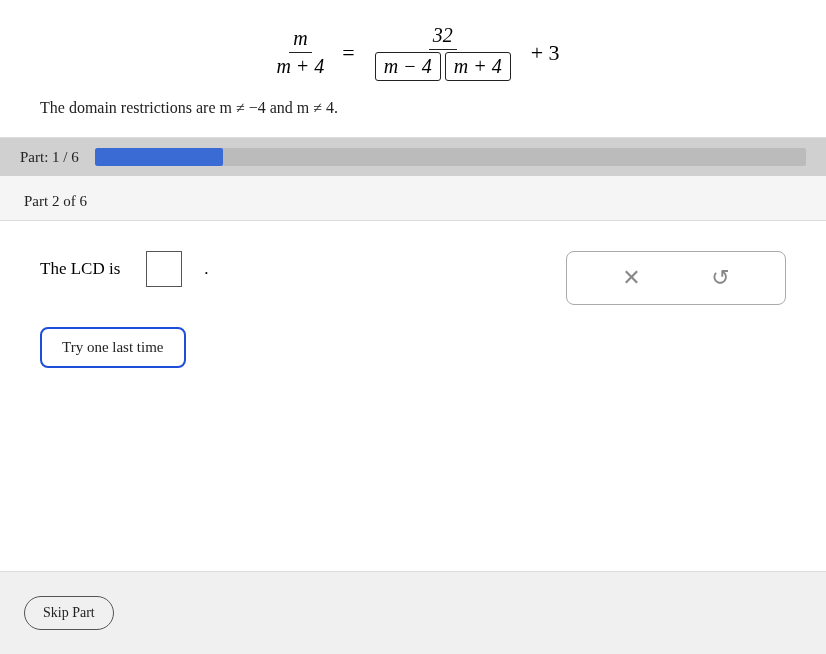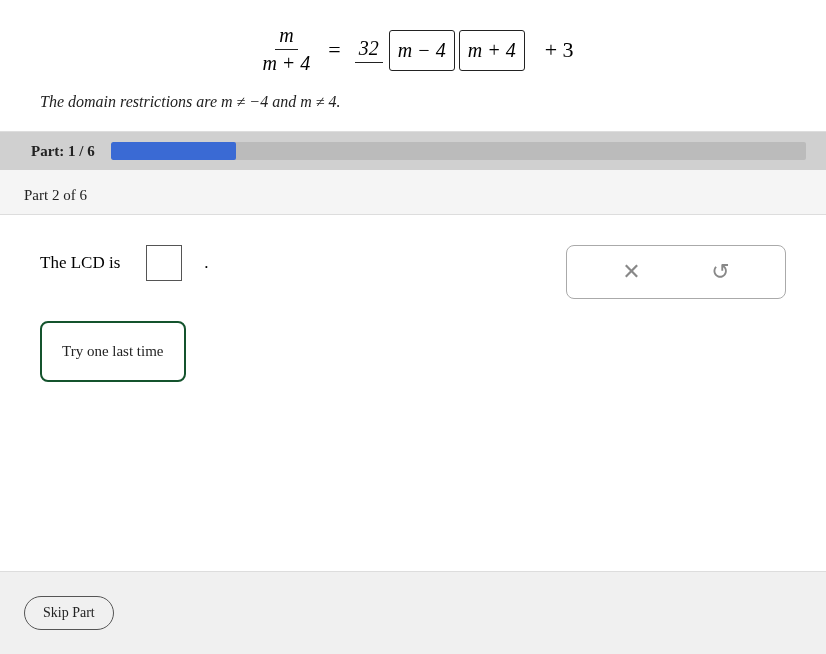--- a/index.html
+++ b/index.html
@@ -45,21 +45,21 @@
       font-style: italic;
     }
 
     .equals-sign {
       margin: 0 8px;
       font-size: 22px;
     }
 
     .rhs {
       display: inline-flex;
-      flex-direction: row;
+      flex-direction: column;
       align-items: center;
       margin: 0 6px;
     }
 
     .rhs .rhs-numerator {
       font-style: italic;
       border-bottom: 1.5px solid #222;
       padding: 0 4px 2px 4px;
       text-align: center;
     }
@@ -67,50 +67,48 @@
     .rhs .rhs-denominator {
       display: flex;
       align-items: center;
       padding: 2px 4px 0 4px;
       font-style: italic;
     }
 
     .box-factor {
       border: 1.5px solid #222;
       border-radius: 3px;
-      padding: 8px 8px;
+      padding: 2px 8px;
       margin: 0 2px;
       font-style: italic;
     }
 
     .plus-three {
       font-size: 22px;
       margin-left: 8px;
     }
 
     .domain-text {
       font-size: 16px;
       color: #222;
-      font-style: italic;
     }
 
     .progress-section {
       background: #d0d0d0;
       padding: 10px 20px;
       display: flex;
       align-items: center;
       gap: 16px;
     }
 
     .progress-label {
       font-size: 15px;
-      font-weight: bold;
+      font-weight: normal;
       color: #222;
       white-space: nowrap;
-      margin-left: 11px;
     }
 
     .progress-bar-container {
       flex: 1;
       height: 18px;
       background: #bbb;
       border-radius: 2px;
       overflow: hidden;
     }
 
@@ -158,24 +156,24 @@
       border: 1.5px solid #555;
       display: inline-block;
       margin-left: 4px;
     }
 
     .lcd-dot {
       font-size: 17px;
     }
 
     .try-button {
-      border: 2px solid #14532d;
+      border: 2px solid #1d4ed8;
       background: #fff;
       border-radius: 8px;
-      padding: 20px 20px;
+      padding: 10px 20px;
       font-size: 15px;
       cursor: pointer;
       color: #222;
       font-family: 'Georgia', serif;
     }
 
     .answer-box {
       width: 220px;
       height: 54px;
       border: 1.5px solid #aaa;

